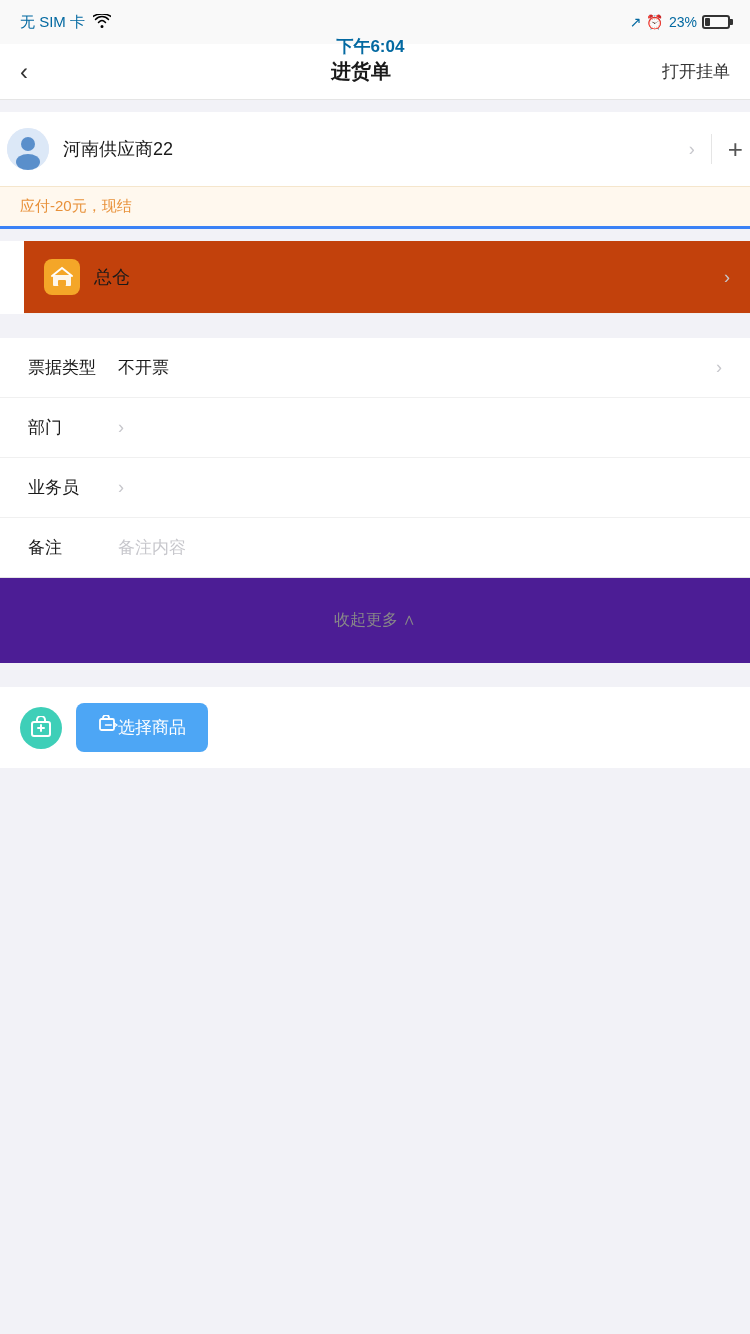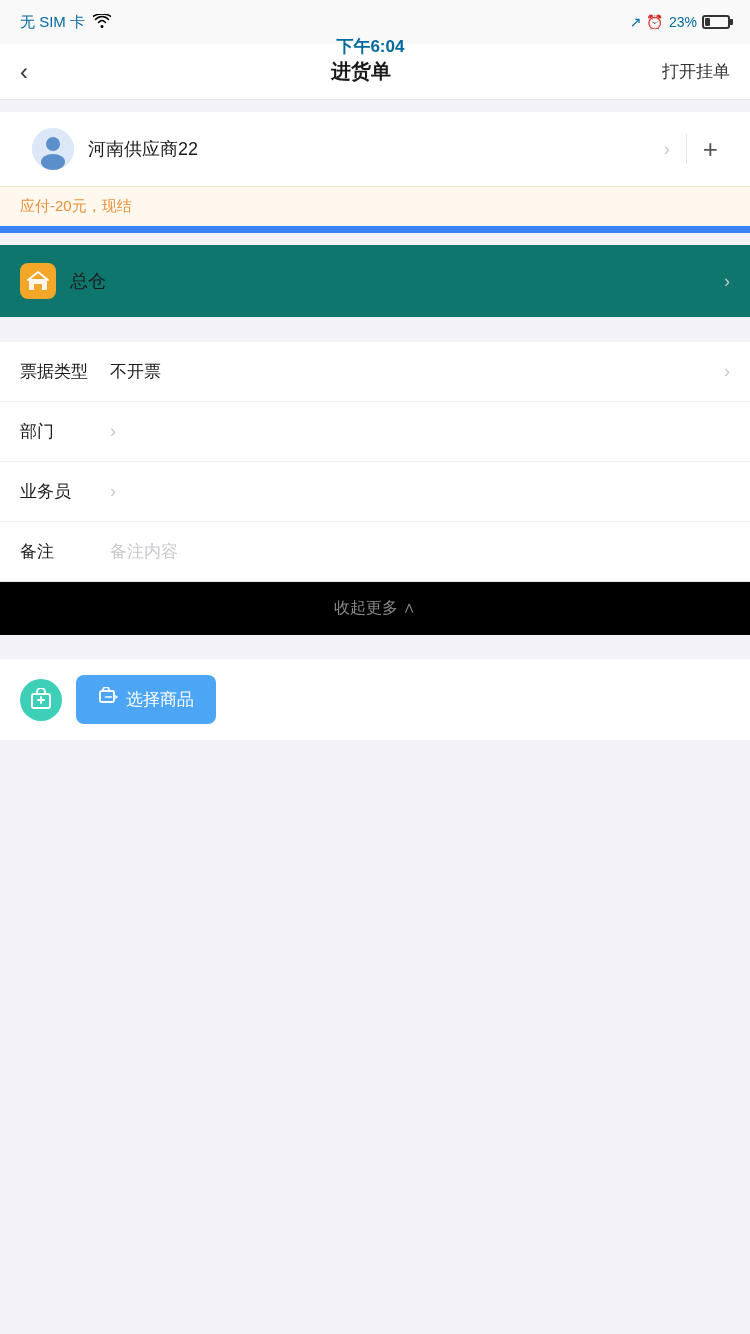--- a/index.html
+++ b/index.html
@@ -64,21 +64,21 @@
     
     .card {
       background: #fff;
       margin-bottom: 0;
     }
 
     
     .supplier-row {
       display: flex;
       align-items: center;
-      padding: 16px 32px;
+      padding: 16px 7px;
       background: #fff;
       border-bottom: none;
     }
     .supplier-avatar {
       width: 42px;
       height: 42px;
       border-radius: 50%;
       background: #e8eaf6;
       display: flex;
       align-items: center;
@@ -110,31 +110,32 @@
       margin-right: 16px;
     }
 
     
     .notice-bar {
       background: #fff8ee;
       padding: 10px 20px;
       font-size: 15px;
       color: #e8913a;
       border-top: 1px solid #f5e6cc;
-      border-bottom: 7px solid #3b82f6;
+      border-bottom: 3px solid #3b82f6;
     }
 
     
     .row-item {
       display: flex;
       align-items: center;
       padding: 18px 20px;
-      background: #0f766e;
+      background: #c2410c;
       border-bottom: 1px solid #f0f0f0;
       cursor: pointer;
+      margin-left: 24px;
     }
     .row-icon {
       width: 36px;
       height: 36px;
       border-radius: 8px;
       background: #f4a628;
       display: flex;
       align-items: center;
       justify-content: center;
       margin-right: 14px;
@@ -152,21 +153,21 @@
     }
 
     
     .form-section {
       background: #fff;
       margin-top: 12px;
     }
     .form-row {
       display: flex;
       align-items: center;
-      padding: 18px 20px;
+      padding: 18px 28px;
       border-bottom: 1px solid #f0f0f0;
       cursor: pointer;
     }
     .form-row:last-child {
       border-bottom: none;
     }
     .form-key {
       width: 90px;
       font-size: 17px;
       color: #1a1a1a;
@@ -180,23 +181,23 @@
     .form-placeholder {
       color: #c7c7cc;
     }
     .form-chevron {
       color: #c7c7cc;
       font-size: 18px;
     }
 
     
     .collapse-bar {
-      background: #000000;
+      background: #4c1d95;
       text-align: center;
-      padding: 16px 0;
+      padding: 32px 0;
       font-size: 16px;
       color: #888;
       cursor: pointer;
       border-top: 1px solid #e5e5e5;
     }
 
     
     .product-bar {
       background: #fff;
       display: flex;
@@ -224,21 +225,20 @@
     .select-btn {
       background: #4da6f5;
       color: #fff;
       border: none;
       border-radius: 8px;
       padding: 12px 22px;
       font-size: 17px;
       cursor: pointer;
       display: flex;
       align-items: center;
-      gap: 8px;
     }
     .select-btn-icon {
       font-size: 18px;
     }
 
     
     .bottom-bg {
       background: #f2f2f7;
       flex: 1;
       min-height: 300px;

